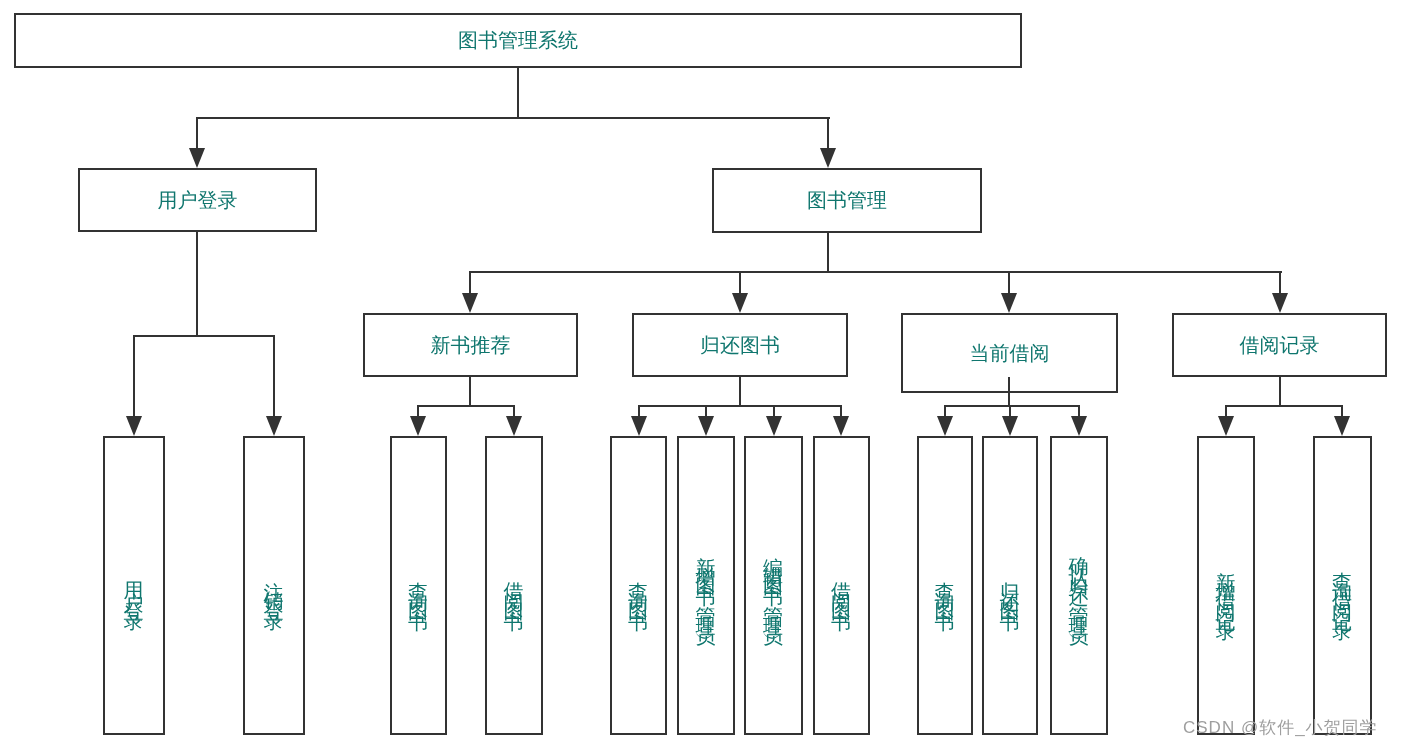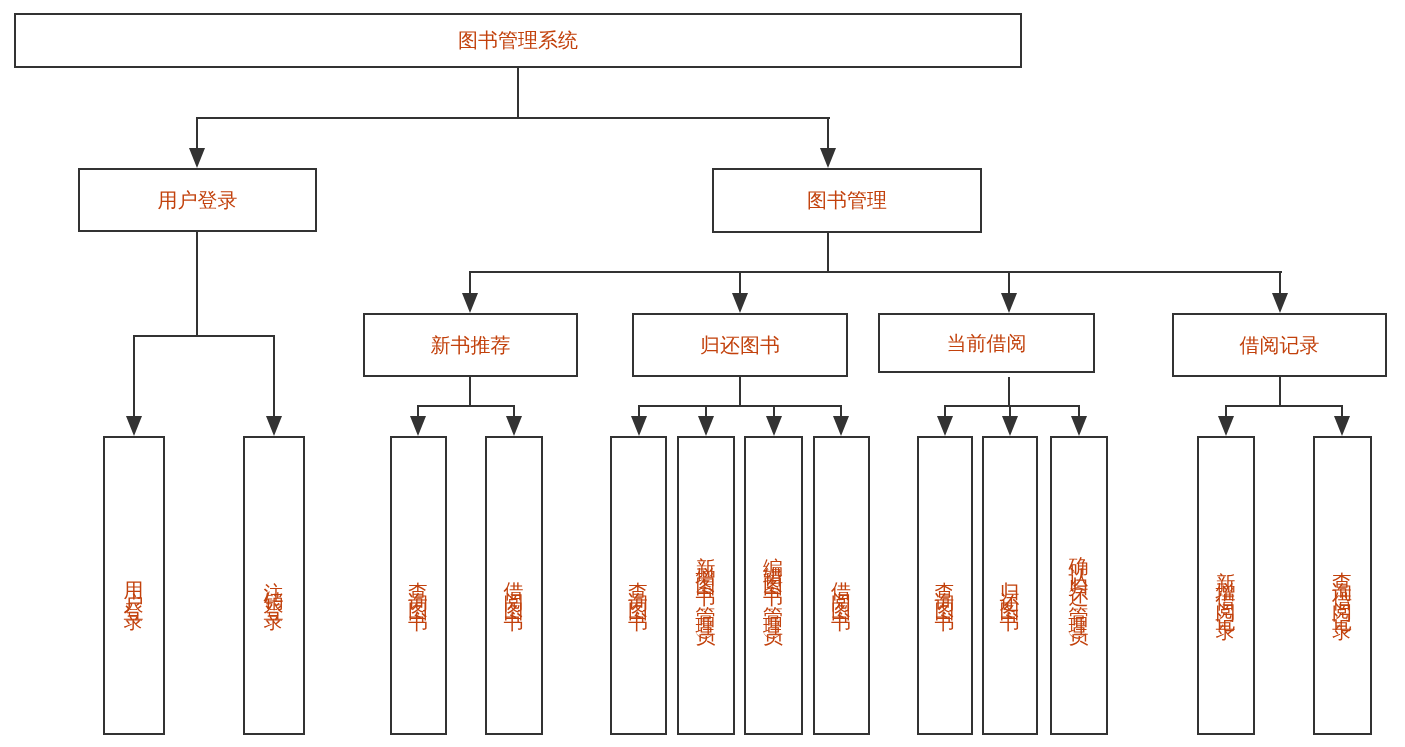--- a/index.html
+++ b/index.html
@@ -3,21 +3,21 @@
 <meta charset="utf-8">
 <style>
   html,body { margin:0; padding:0; background:#ffffff; }
   .stage {
     position:relative; width:1405px; height:747px; background:#ffffff;
     font-family:"Liberation Sans", sans-serif; color:#333333; overflow:hidden;
   }
   .box {
     position:absolute; box-sizing:border-box; border:2px solid #333333;
     background:#ffffff; display:flex; align-items:center; justify-content:center;
-    font-size:20px; color:#c2410c;
+    font-size:20px; color:#0f766e;
   }
   .leaf { top:436px; height:299px; }
   .vtext {
     writing-mode:vertical-rl; text-orientation:mixed;
     letter-spacing:10px; line-height:1; white-space:nowrap;
   }
   .line { position:absolute; background:#333333; }
   .arr {
     position:absolute; width:0; height:0;
     border-left:8px solid transparent; border-right:8px solid transparent;
@@ -68,21 +68,21 @@
   <div class="arr" style="left:1009px; top:293px;"></div>
   <div class="line" style="left:1279px; top:271px; width:2px; height:24px;"></div>
   <div class="arr" style="left:1280px; top:293px;"></div>
 
   <div class="box" style="left:363px; top:313px; width:215px; height:64px;">
     <span>新书推荐</span>
   </div>
   <div class="box" style="left:632px; top:313px; width:216px; height:64px;">
     <span>归还图书</span>
   </div>
-  <div class="box" style="left:878px; top:313px; width:217px; height:60px;">
+  <div class="box" style="left:901px; top:313px; width:217px; height:80px;">
     <span>当前借阅</span>
   </div>
   <div class="box" style="left:1172px; top:313px; width:215px; height:64px;">
     <span>借阅记录</span>
   </div>
 
   <div class="line" style="left:469px; top:377px; width:2px; height:30px;"></div>
   <div class="line" style="left:417px; top:405px; width:98px; height:2px;"></div>
   <div class="line" style="left:417px; top:405px; width:2px; height:12px;"></div>
   <div class="arr" style="left:418px; top:416px;"></div>
@@ -153,14 +153,15 @@
     <span class="vtext">确认归还（管理员）</span>
   </div>
 
   <div class="box leaf" style="left:1197px; width:58px;">
     <span class="vtext">新增借阅记录</span>
   </div>
   <div class="box leaf" style="left:1313px; width:59px;">
     <span class="vtext">查询借阅记录</span>
   </div>
 
+  <div class="watermark">CSDN @软件_小贺同学</div>
 
 </div>
 
 </body></html>

